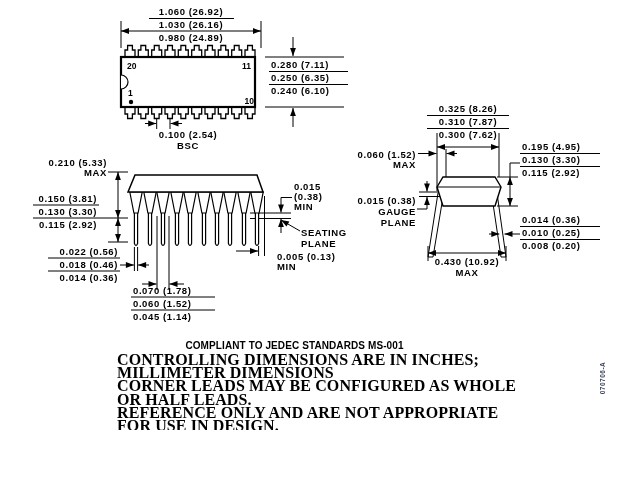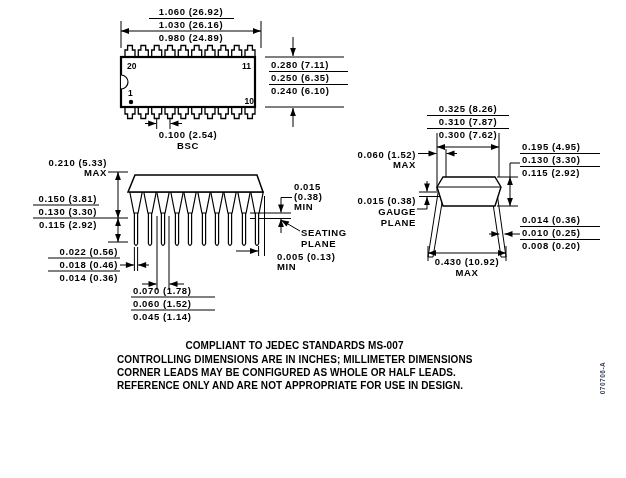--- a/index.html
+++ b/index.html
@@ -5,21 +5,21 @@
   html,body{margin:0;padding:0;background:#fff;}
   #canvas{position:relative;width:626px;height:430px;background:#ffffff;overflow:hidden;
           font-family:"Liberation Sans", sans-serif;padding-left:40px;}
   svg{position:absolute;left:0;top:0;}
   svg line, svg polyline{stroke:#000;stroke-width:1;fill:none;}
   svg path.outline, svg polygon.outline{stroke:#000;fill:#fff;}
   text{fill:#000;font-family:"Liberation Sans", sans-serif;}
   .dim{font-size:9.5px;font-weight:700;letter-spacing:.6px;}
   .pinnum{font-size:8.5px;font-weight:700;}
   .notes{position:absolute;left:117px;top:353px;width:400px;
-         font-size:10px;font-weight:700;line-height:13.2px;letter-spacing:.1px;color:#000;}
+         font-size:16px;font-weight:700;line-height:13.2px;letter-spacing:.1px;color:#000;font-family:Liberation Serif, serif;}
   .compliance{position:absolute;left:117px;top:340px;width:355px;text-align:center;
          font-size:10px;font-weight:700;letter-spacing:.1px;color:#000;}
   .caption{position:absolute;left:120px;top:407px;width:420px;text-align:center;
          font-size:11px;font-style:italic;line-height:13.8px;color:#000;}
   .docnum{position:absolute;left:577px;top:374px;width:52px;height:8px;text-align:center;
          transform:rotate(-90deg);transform-origin:center;
          font-size:6.5px;font-weight:700;letter-spacing:.5px;color:#39425e;}
 </style>
 </head>
 <body>
@@ -222,21 +222,21 @@
     <text class="dim" x="522" y="163">0.130 (3.30)</text>
     <text class="dim" x="522" y="176">0.115 (2.92)</text>
     <text class="dim" x="522" y="223">0.014 (0.36)</text>
     <text class="dim" x="522" y="236">0.010 (0.25)</text>
     <text class="dim" x="522" y="249">0.008 (0.20)</text>
     <text class="dim" x="467" y="265" text-anchor="middle">0.430 (10.92)</text>
     <text class="dim" x="467" y="276" text-anchor="middle">MAX</text>
   </g>
 </svg>
 
-  <div class="compliance">COMPLIANT TO JEDEC STANDARDS MS-007</div>
+  <div class="compliance">COMPLIANT TO JEDEC STANDARDS MS-001</div>
   <div class="notes">
     <div>CONTROLLING DIMENSIONS ARE IN INCHES; MILLIMETER DIMENSIONS</div>
     <div>CORNER LEADS MAY BE CONFIGURED AS WHOLE OR HALF LEADS.</div>
     <div>REFERENCE ONLY AND ARE NOT APPROPRIATE FOR USE IN DESIGN.</div>
   </div>
 
 
   <div class="docnum">070706-A</div>
 </div>
 

